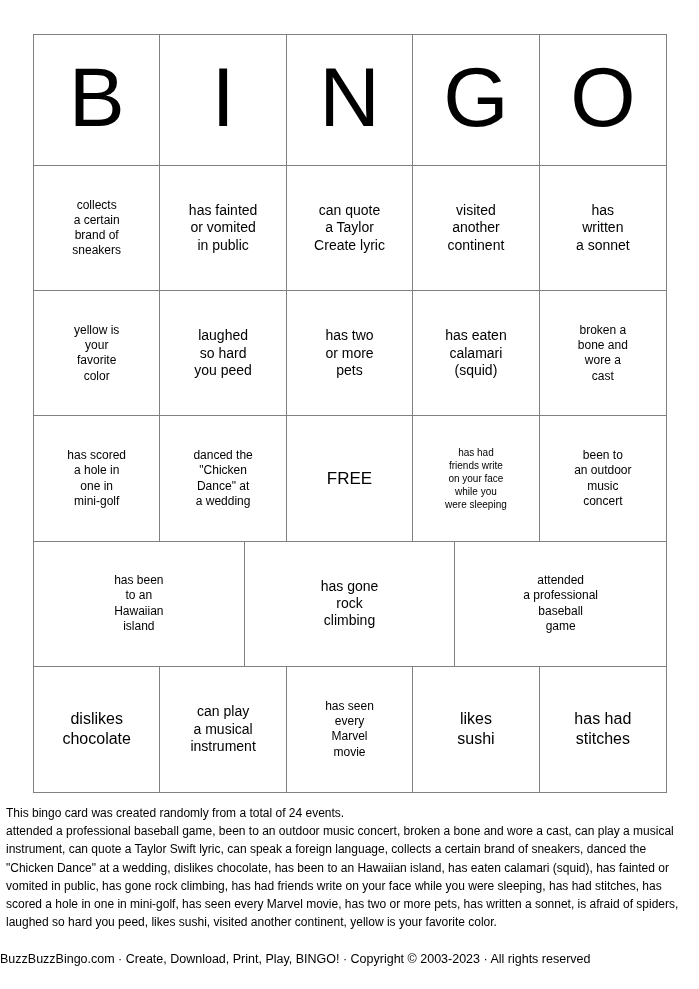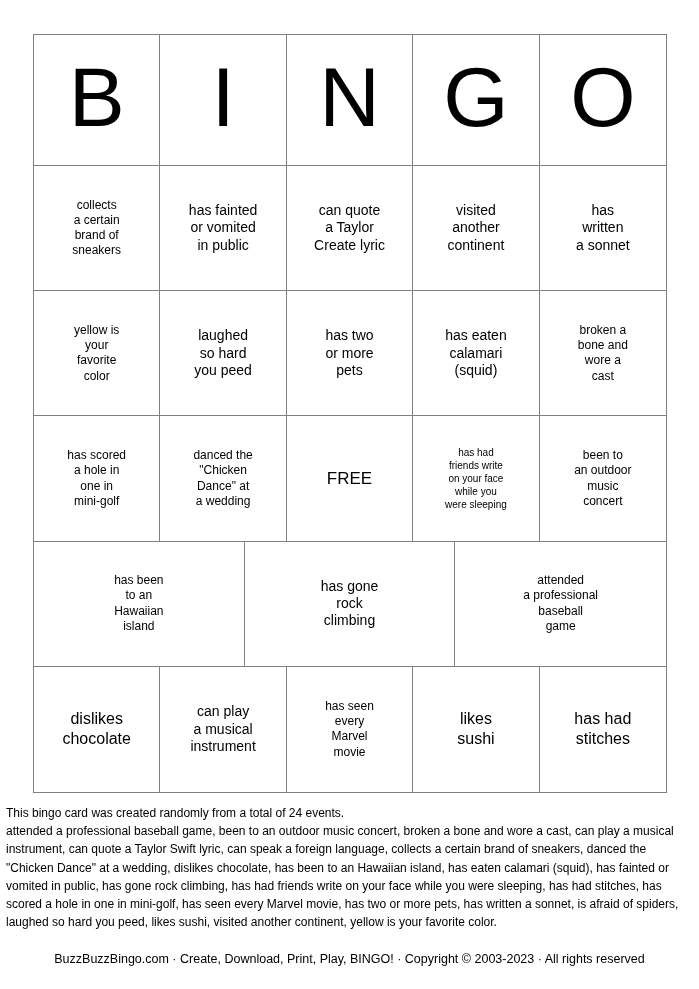--- a/index.html
+++ b/index.html
@@ -103,21 +103,21 @@
   }
   .fineprint .intro { display: block; }
   .fineprint .events { display: block; }
 
   
   .footer {
     position: absolute;
     left: 0;
     top: 952px;
     width: 699px;
-    text-align: center;
+    text-align: left;
     font-size: 12.5px;
     line-height: 1.2;
     color: #000000;
   }
 </style>
 </head>
 <body>
 
 <div class="page">
 

